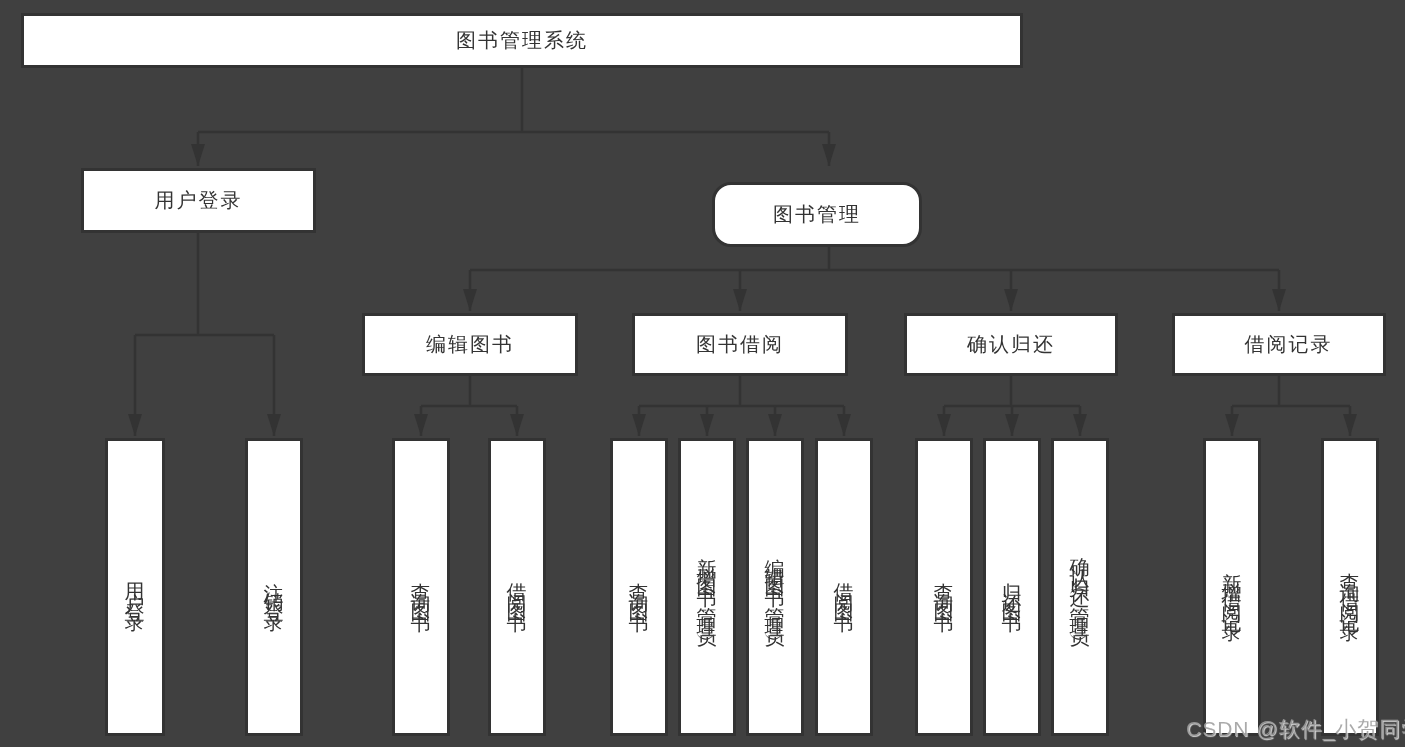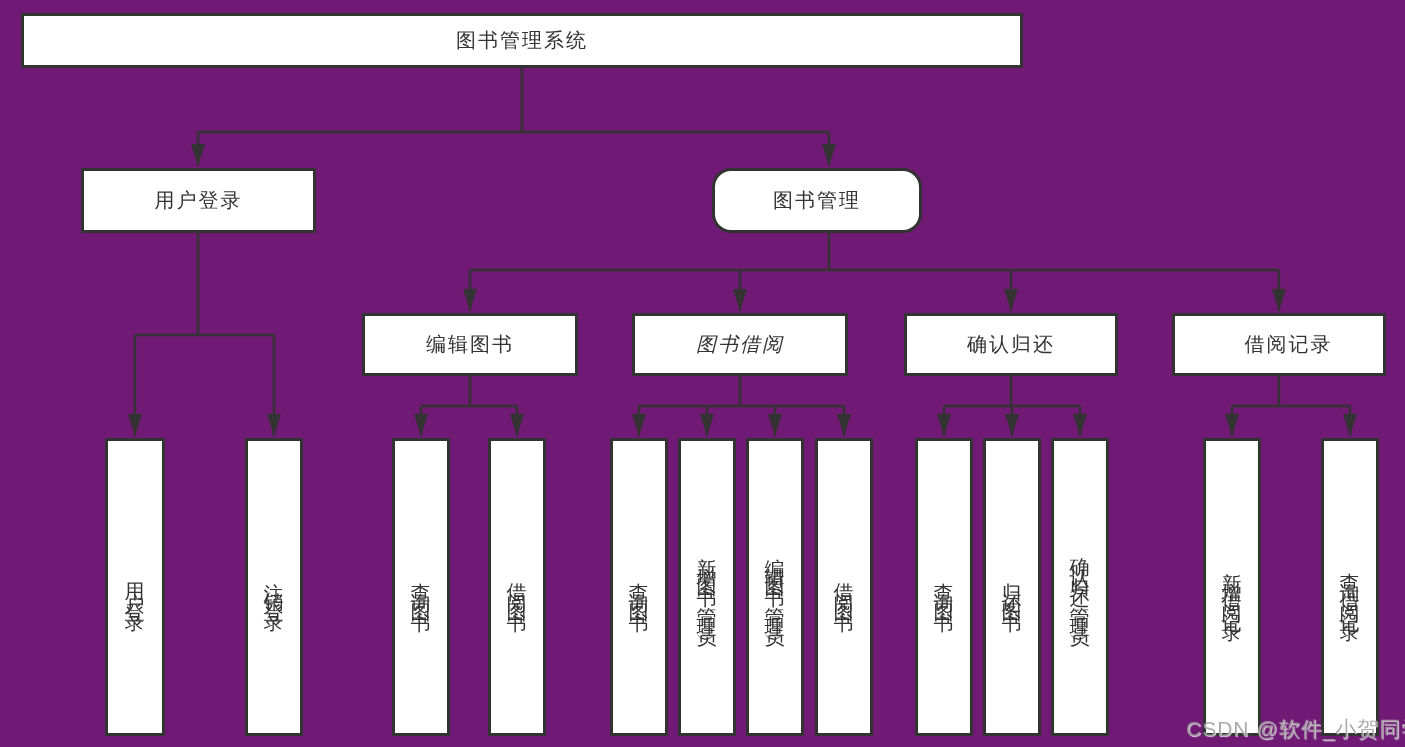--- a/index.html
+++ b/index.html
@@ -5,21 +5,21 @@
   html, body {
     margin: 0;
     padding: 0;
     background: #ffffff;
     font-family: "Liberation Sans", sans-serif;
   }
   .canvas {
     position: relative;
     width: 1405px;
     height: 747px;
-    background: #701a75;
+    background: #404040;
     overflow: hidden;
   }
   svg.connectors {
     position: absolute;
     left: 0;
     top: 0;
     z-index: 1;
   }
   .node {
     position: absolute;
@@ -116,28 +116,28 @@
     </g>
   </svg>
 
   <div class="node" style="left:21px; top:13px; width:1002px; height:55px;">
     <span class="lbl">图书管理系统</span>
   </div>
 
   <div class="node" style="left:81px; top:168px; width:235px; height:65px;">
     <span class="lbl">用户登录</span>
   </div>
-  <div class="node" style="left:712px; top:168px; width:210px; height:65px;border-radius:19px;">
+  <div class="node" style="left:712px; top:182px; width:210px; height:65px;border-radius:19px;">
     <span class="lbl">图书管理</span>
   </div>
 
   <div class="node" style="left:362px; top:313px; width:216px; height:63px;">
     <span class="lbl">编辑图书</span>
   </div>
-  <div class="node" style="left:632px; top:313px; width:216px; height:63px;font-style:italic;">
+  <div class="node" style="left:632px; top:313px; width:216px; height:63px;">
     <span class="lbl">图书借阅</span>
   </div>
   <div class="node" style="left:904px; top:313px; width:214px; height:63px;">
     <span class="lbl">确认归还</span>
   </div>
   <div class="node" style="left:1172px; top:313px; width:214px; height:63px;padding-left:19px;">
     <span class="lbl">借阅记录</span>
   </div>
 
   <div class="node vert" style="left:105px; top:438px; width:60px; height:298px;">

